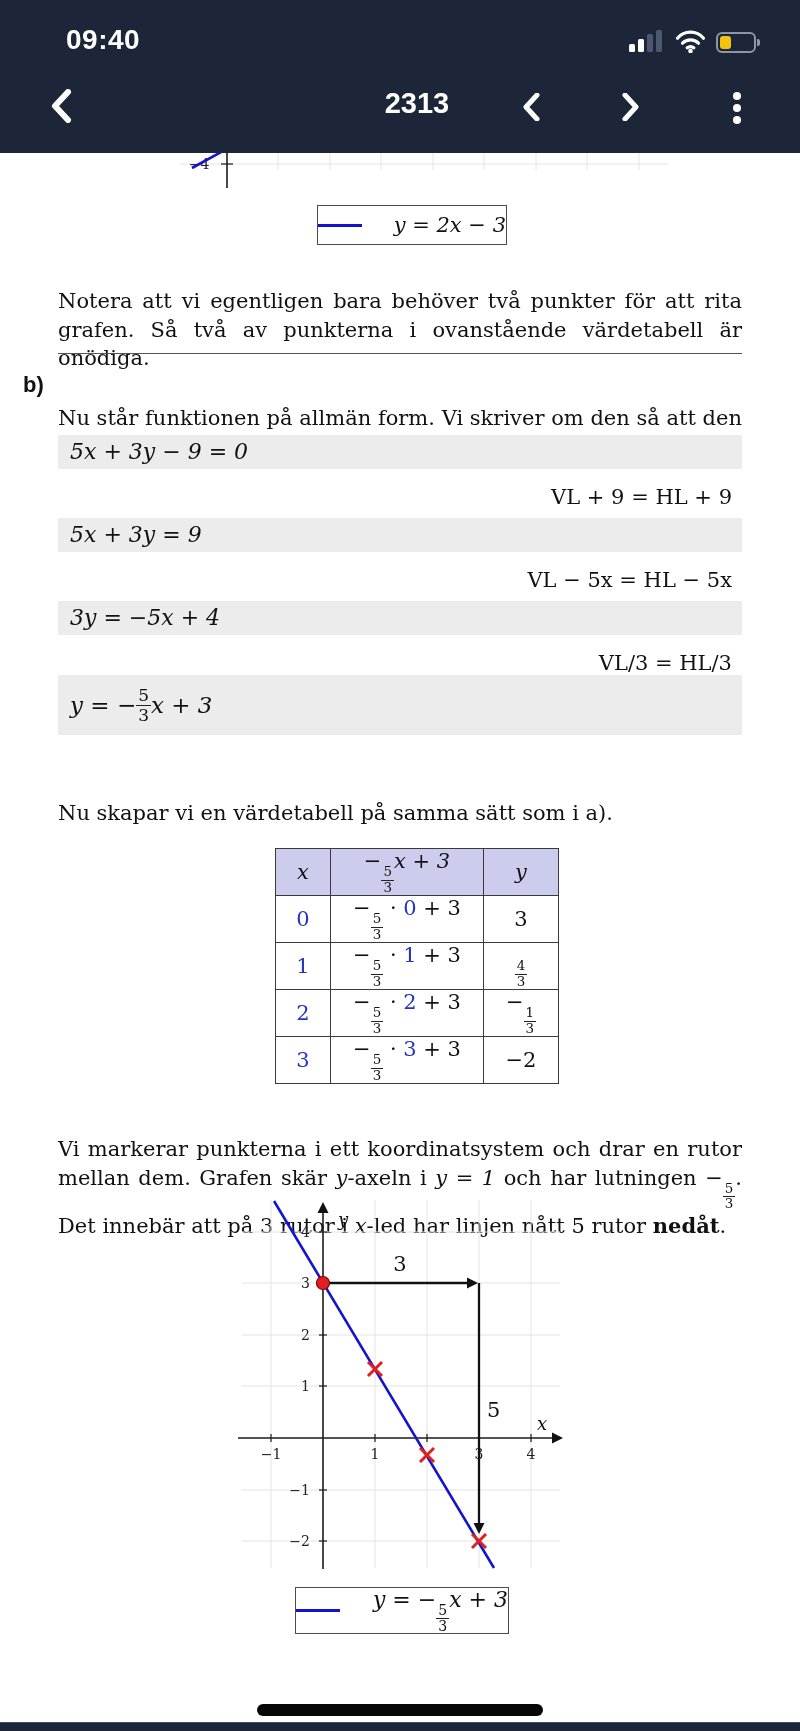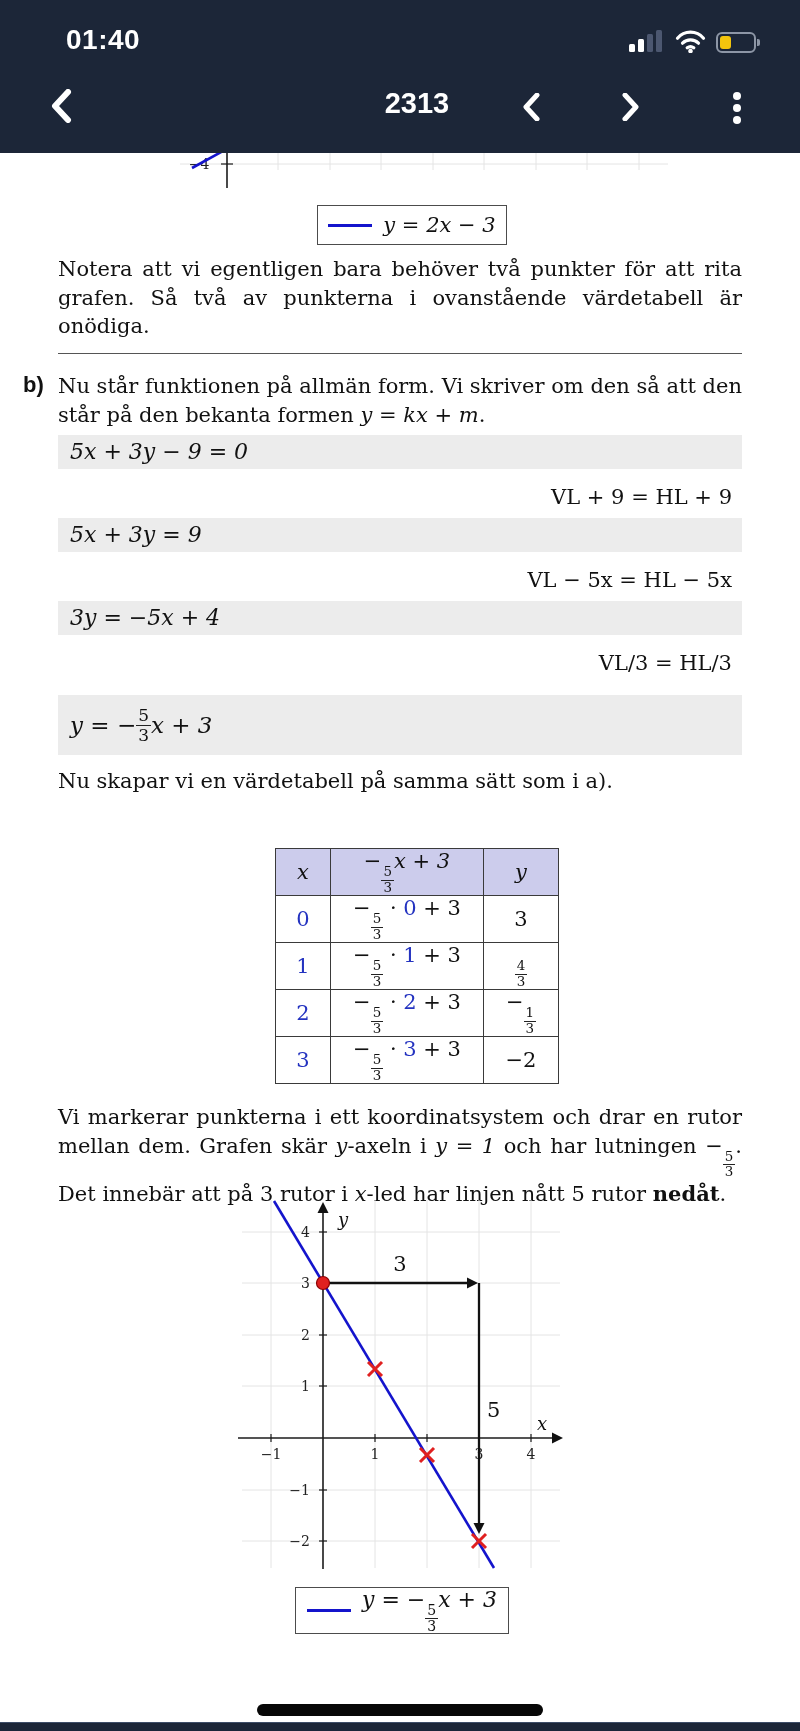--- a/index.html
+++ b/index.html
@@ -14,41 +14,41 @@
   .batt{position:relative;width:40px;height:21px;border:2px solid #8d96a6;border-radius:6px;box-sizing:border-box;}
   .batt .fill{position:absolute;left:2px;top:2px;bottom:2px;width:11px;border-radius:3px;background:var(--battery_yellow,#f2c40d);}
   .batt .nub{position:absolute;right:-6px;top:5px;width:3px;height:7px;border-radius:0 2px 2px 0;background:#8d96a6;}
   .navrow{position:absolute;left:0;top:75px;width:800px;height:60px;}
   .navbtn{position:absolute;background:none;border:none;padding:6px;cursor:pointer;}
   .title{position:absolute;left:0;right:0;top:12px;text-align:center;color:#fff;
          font-family:"Liberation Sans",sans-serif;font-weight:bold;font-size:29px;padding-left:34px;}
 
   
   .abs{position:absolute;}
-  .para{font-size:21px;line-height:28.5px;text-align:justify;color:#111;}
+  .para{font-size:21px;line-height:28.5px;text-align:justify;color:#111;margin-top:32px;}
   .mi{font-style:italic;}
   .bold{font-weight:bold;}
 
   .legendbox{position:absolute;background:#fff;border:1.6px solid #4c4c4c;
-             display:flex;align-items:center;justify-content:center;gap:11px;
+             display:flex;align-items:center;justify-content:space-between;gap:11px;
              font-size:21px;font-style:italic;color:#111;}
   .swatch{display:inline-block;width:44px;height:3px;background:var(--line_blue,#1414cc);}
 
   .hrule{position:absolute;left:58px;width:684px;height:0;border-top:1.6px solid #555;}
 
   .blabel{position:absolute;left:23px;top:372px;font-family:"Liberation Sans",sans-serif;
           font-weight:bold;font-size:22px;color:#111;}
 
   .steps{position:absolute;left:58px;top:435px;width:684px;}
   .steprow{background:var(--band_gray,#ececec);font-size:22px;font-style:italic;
            line-height:34px;height:34px;padding-left:12px;box-sizing:border-box;color:#111;}
   .steprow.tall{height:60px;display:flex;align-items:center;line-height:normal;}
   .stepnote{height:24px;line-height:24px;margin:16px 0 9px 0;text-align:right;
             padding-right:10px;font-size:21px;color:#111;}
-  .stepnote.last{margin-bottom:20px;}
+  .stepnote.last{margin-bottom:0;}
 
   .frac{display:inline-flex;flex-direction:column;text-align:center;vertical-align:-0.6em;
         font-size:0.64em;line-height:1.08;font-style:normal;}
   .frac .num{padding:0 2px;}
   .frac .den{border-top:1.4px solid #222;padding:0 2px;}
   .bigfrac{font-size:0.74em;vertical-align:-0.75em;}
 
   table.vt{position:absolute;left:275px;top:848px;border-collapse:collapse;
            font-size:21px;color:#111;}
   table.vt th,table.vt td{border:1.5px solid #3a3a3a;text-align:center;padding:0 6px;}
@@ -71,21 +71,21 @@
 
   .homebar{position:absolute;left:257px;top:1704px;width:286px;height:12px;border-radius:7px;background:#070707;}
   .bstrip{position:absolute;left:0;top:1722px;width:800px;height:9px;background:var(--navy,#1c2638);border-top:1.5px solid #3d4d68;}
 </style>
 </head>
 <body>
 
 <div class="phone">
 
   <div class="hdr">
-    <span class="time">01:40</span>
+    <span class="time">09:40</span>
     <div class="sticons">
       <svg width="36" height="23" viewBox="0 0 36 23">
         <rect x="0" y="14" width="6" height="8" rx="1.5" fill="#ffffff"></rect>
         <rect x="9" y="9" width="6" height="13" rx="1.5" fill="#ffffff"></rect>
         <rect x="18" y="4" width="6" height="18" rx="1.5" fill="#4c5770"></rect>
         <rect x="27" y="0" width="6" height="22" rx="1.5" fill="#4c5770"></rect>
       </svg>
       <svg width="31" height="23" viewBox="0 0 31 23">
         <path d="M2.5 8.2 A17 17 0 0 1 28.5 8.2" fill="none" stroke="#fff" stroke-width="3.2" stroke-linecap="round"></path>
         <path d="M7.5 13.2 A11.5 11.5 0 0 1 23.5 13.2" fill="none" stroke="#fff" stroke-width="3.2" stroke-linecap="round"></path>

